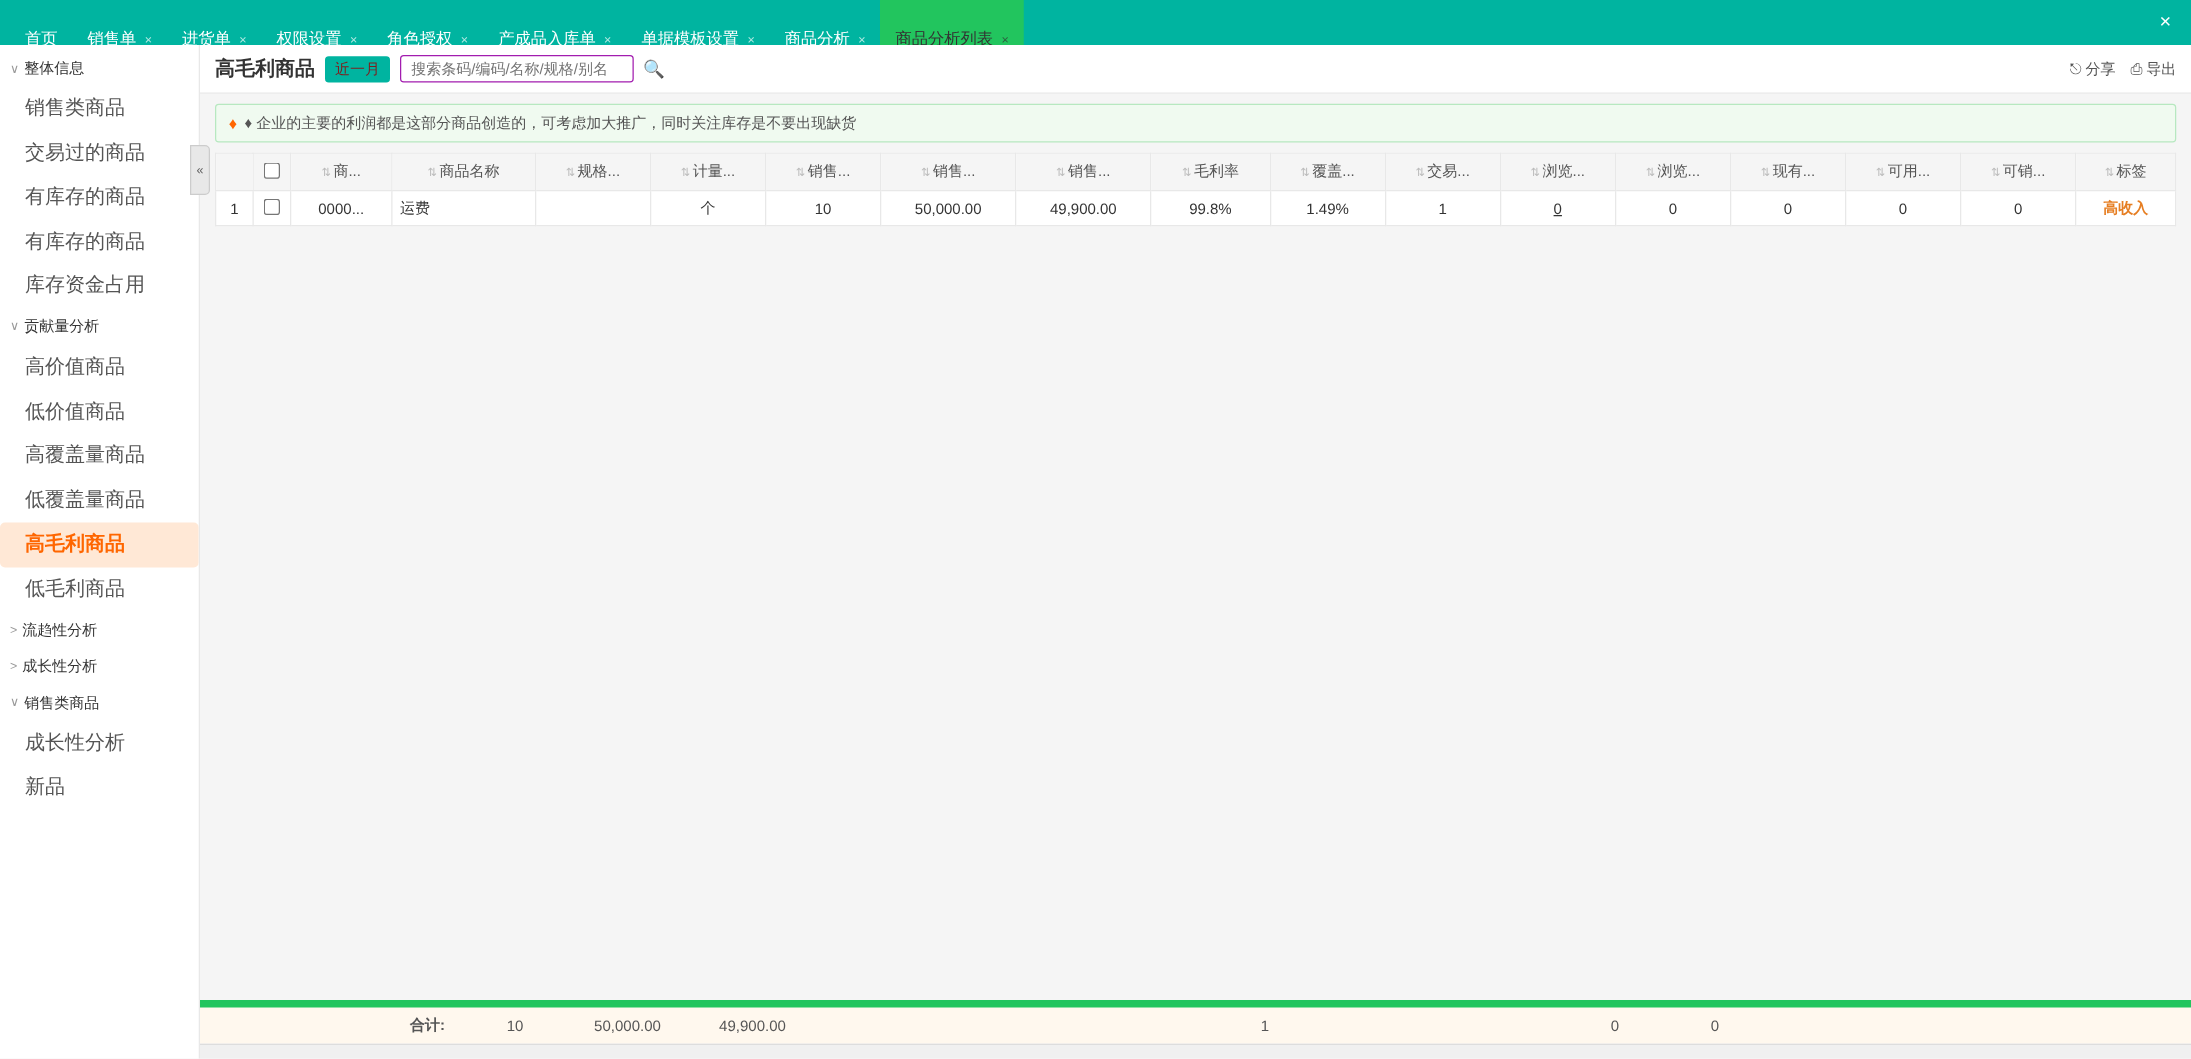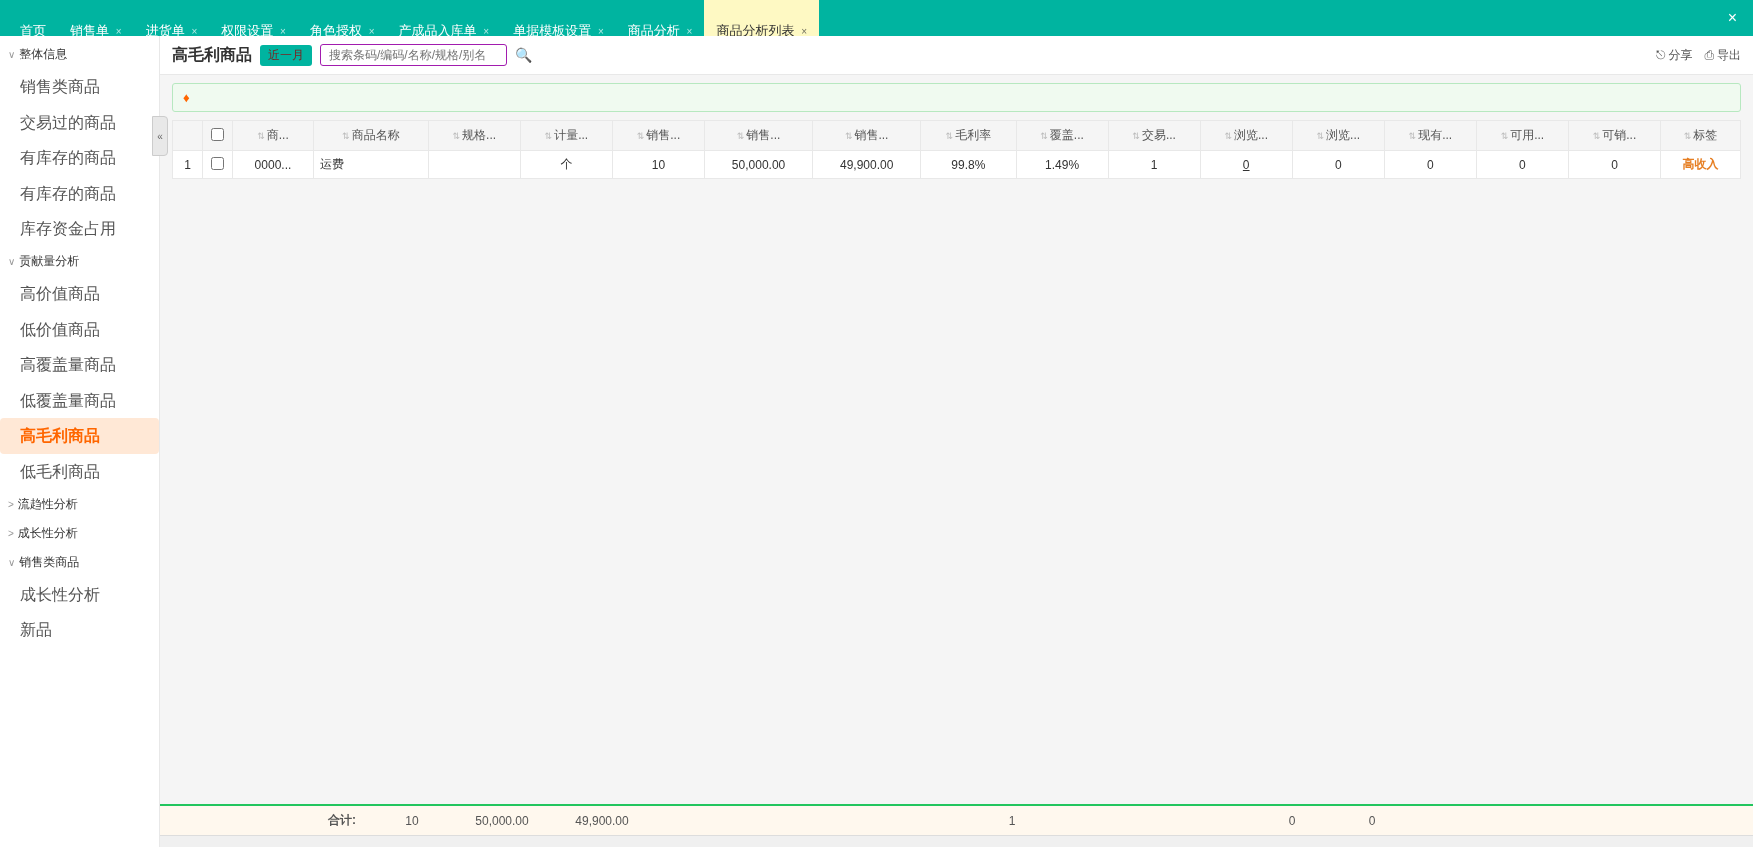--- a/index.html
+++ b/index.html
@@ -17,21 +17,21 @@
     .topnav-item {
       padding: 13px 12px;
       height: 36px;
       line-height: 36px;
       cursor: pointer;
       white-space: nowrap;
       font-size: 13px;
       color: white;
       position: relative;
     }
-    .topnav-item.active { background: #fef9c3; color: #333; }
+    .topnav-item.active { background: #22c55e; color: #333; }
     .topnav-item .close-x {
       margin-left: 4px;
       font-size: 10px;
       opacity: 0.7;
       cursor: pointer;
     }
     .topnav-close { color: white; cursor: pointer; padding: 0 8px; font-size: 16px; }
 
     
     .main-layout {
@@ -199,21 +199,21 @@
       padding: 5px 6px;
       text-align: center;
       white-space: nowrap;
     }
     table td.left { text-align: left; }
     .tag-high { color: #e67e22; font-weight: bold; }
 
     
     .footer-row {
       background: #fff8ee;
-      border-top: 2px solid #22c55e;
+      border-top: 6px solid #22c55e;
       padding: 6px 12px;
       display: flex;
       align-items: center;
       font-size: 12px;
       color: #555;
       flex-shrink: 0;
     }
 
     
     .bottom-scrollbar {
@@ -295,20 +295,21 @@
         </button>
         <button class="action-btn">
           <span>⎙</span>
           <span>导出</span>
         </button>
       </div>
     </div>
 
     <div class="info-banner">
       <span class="info-icon">♦</span>
+      <span>♦ 企业的主要的利润都是这部分商品创造的，可考虑加大推广，同时关注库存是不要出现缺货</span>
     </div>
 
     <div class="table-wrapper">
       <table>
         <thead id="table-head">
             <tr>
               <th style="width: 30px;"></th>
               <th style="width: 30px;"><input type="checkbox" style=""></th>
               <th><span class="col-sort">⇅</span>商...</th>
               <th><span class="col-sort">⇅</span>商品名称</th>

